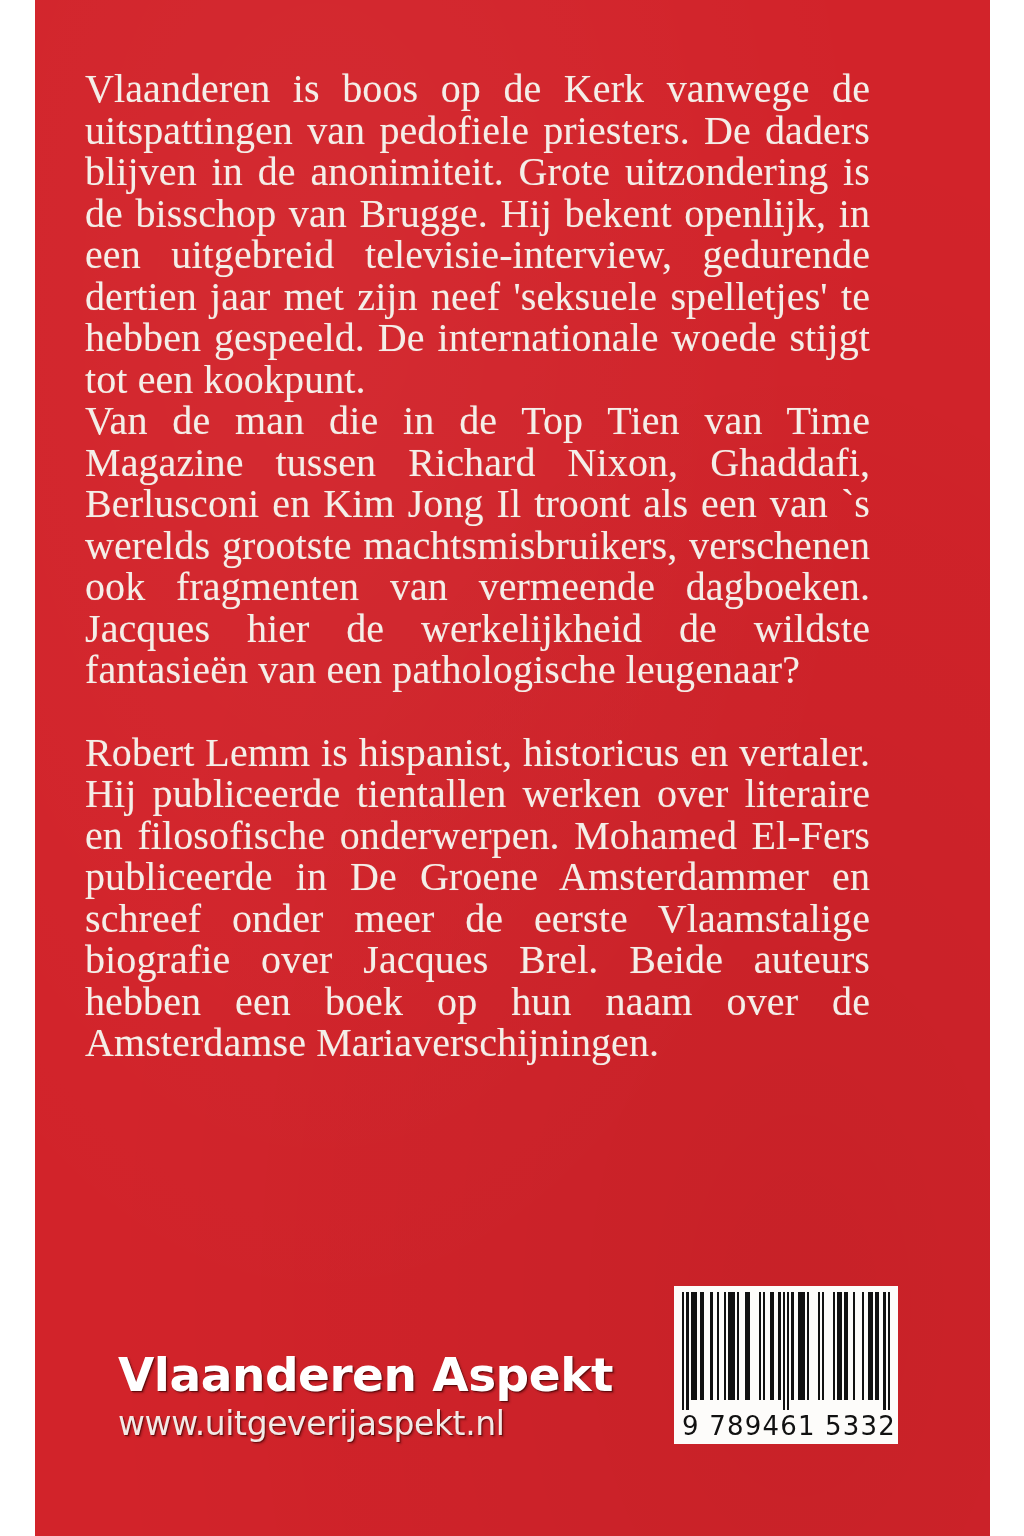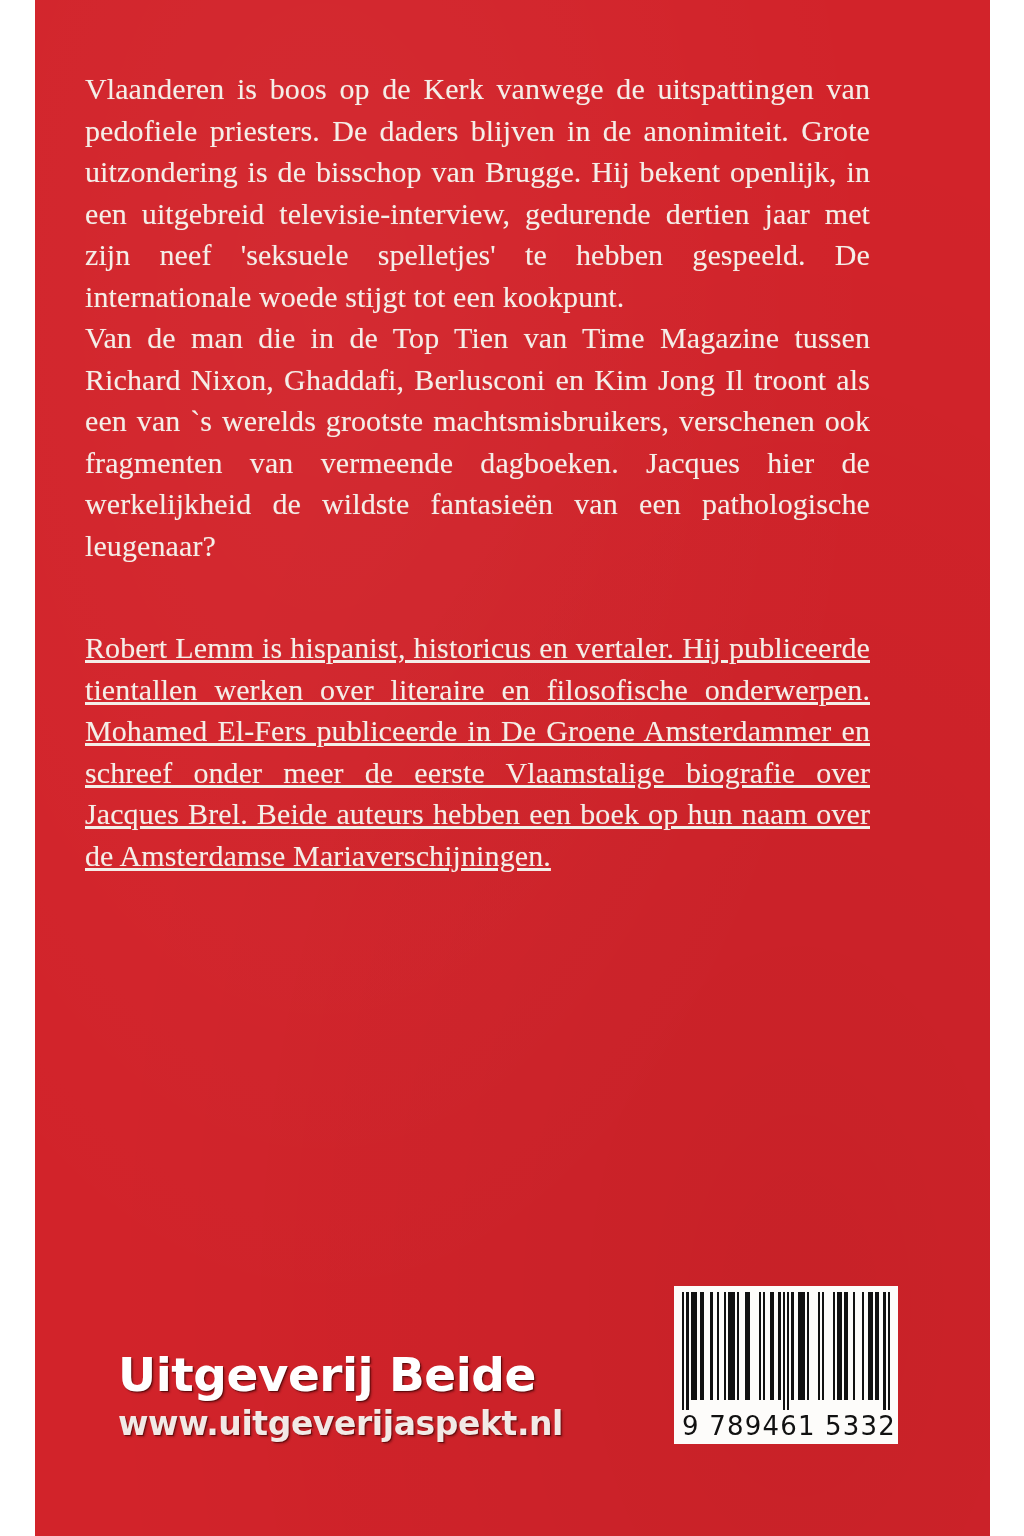--- a/index.html
+++ b/index.html
@@ -34,35 +34,34 @@
       radial-gradient(ellipse at 30% 20%, rgba(255,255,255,0.035), rgba(0,0,0,0) 60%),
       radial-gradient(ellipse at 80% 85%, rgba(0,0,0,0.05), rgba(0,0,0,0) 65%);
   }
 
   .blurb {
     position: absolute;
     left: 85px;
     top: 68px;
     width: 785px;
     color: #f4eee8;
-    font-size: 30px;
+    font-size: 40px;
     line-height: 41.5px;
     text-align: justify;
     text-justify: inter-word;
     letter-spacing: 0.1px;
     -webkit-font-smoothing: antialiased;
     text-shadow: 0 0 1px rgba(255,235,225,0.35);
     z-index: 3;
   }
   .blurb p {
     margin: 0;
   }
   .blurb p.gap-before {
-    margin-top: 61px;
-    text-decoration: underline;
+    margin-top: 41px;
   }
 
   
   #publisher {
     position: absolute;
     left: 118px;
     top: 1348px;
     z-index: 4;
   }
   #publisher-name {
@@ -71,21 +70,21 @@
     font-size: 47px;
     line-height: 54px;
     color: #ffffff;
     letter-spacing: -0.5px;
     text-shadow:
        1px 1px 0 rgba(60,0,0,0.55),
        2px 2px 2px rgba(40,0,0,0.35);
   }
   #publisher-url {
     font-family: "DejaVu Sans", "Liberation Sans", sans-serif;
-    font-weight: bold;
+    font-weight: normal;
     font-size: 33px;
     line-height: 40px;
     margin-top: 2px;
     color: #f2e9e6;
     letter-spacing: -0.4px;
     text-shadow:
        1px 1px 0 rgba(60,0,0,0.5),
        2px 2px 2px rgba(40,0,0,0.3);
   }
 
@@ -125,21 +124,21 @@
 
   <div id="cover"></div>
 
   <div class="blurb">
     <p>Vlaanderen is boos op de Kerk vanwege de uitspattingen van pedofiele priesters. De daders blijven in de anonimiteit. Grote uitzondering is de bisschop van Brugge. Hij bekent openlijk, in een uitgebreid televisie-interview, gedurende dertien jaar met zijn neef 'seksuele spelletjes' te hebben gespeeld. De internationale woede stijgt tot een kookpunt.</p>
     <p>Van de man die in de Top Tien van Time Magazine tussen Richard Nixon, Ghaddafi, Berlusconi en Kim Jong Il troont als een van `s werelds grootste machtsmisbruikers, verschenen ook fragmenten van vermeende dagboeken. Jacques hier de werkelijkheid de wildste fantasieën van een pathologische leugenaar?</p>
     <p class="gap-before">Robert Lemm is hispanist, historicus en vertaler. Hij publiceerde tientallen werken over literaire en filosofische onderwerpen. Mohamed El-Fers publiceerde in De Groene Amsterdammer en schreef onder meer de eerste Vlaamstalige biografie over Jacques Brel. Beide auteurs hebben een boek op hun naam over de Amsterdamse Mariaverschijningen.</p>
   </div>
 
   <div id="publisher">
-    <div id="publisher-name">Uitgeverij Beide</div>
+    <div id="publisher-name">Vlaanderen Aspekt</div>
     <div id="publisher-url">www.uitgeverijaspekt.nl</div>
   </div>
 
   <div id="barcode">
     <svg id="barcode-bars" viewBox="0 0 208 118" preserveAspectRatio="none" shape-rendering="crispEdges">
         <rect x="0.000" y="0" width="2.209" height="118" fill="#111111"></rect>
         <rect x="4.379" y="0" width="2.209" height="118" fill="#111111"></rect>
         <rect x="8.758" y="0" width="2.209" height="108" fill="#111111"></rect>
         <rect x="10.947" y="0" width="2.209" height="108" fill="#111111"></rect>
         <rect x="13.137" y="0" width="2.209" height="108" fill="#111111"></rect>

